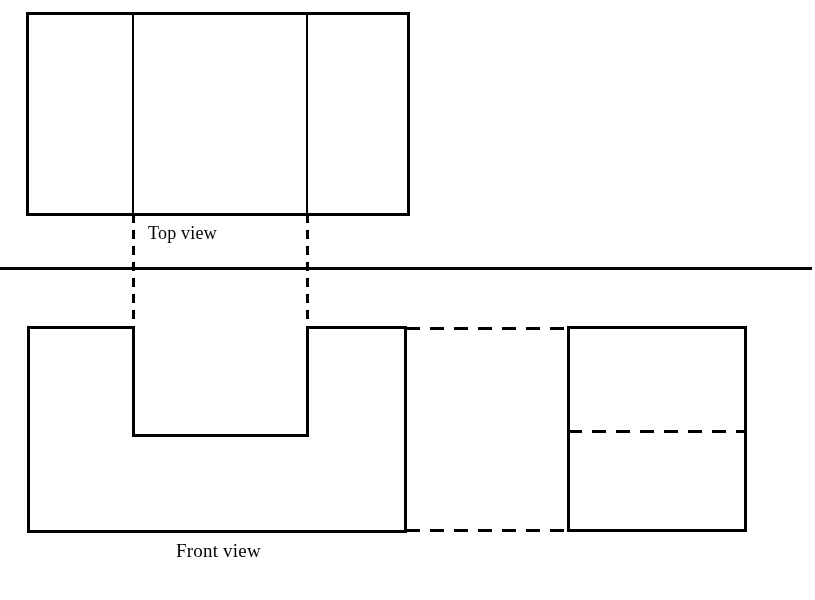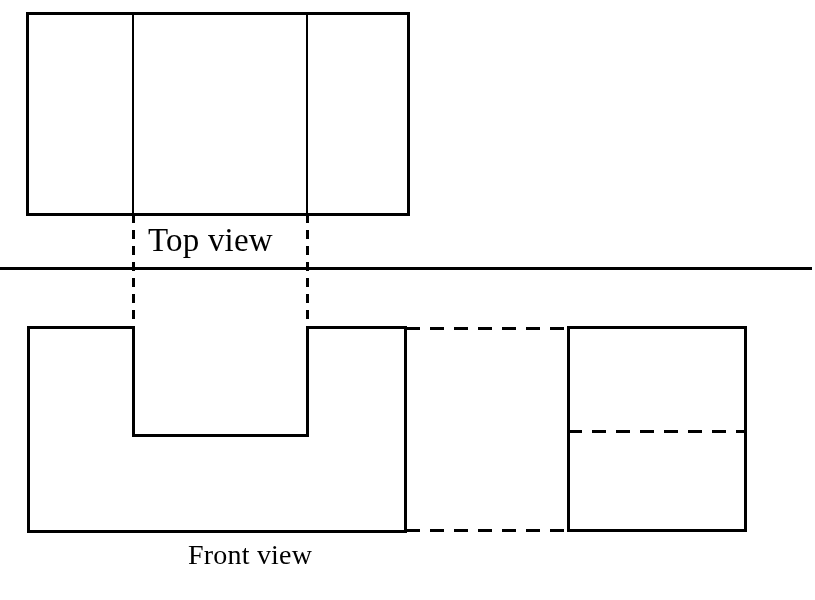--- a/index.html
+++ b/index.html
@@ -31,27 +31,26 @@
     white-space: nowrap;
     color: #000000;
     font-family: "Liberation Serif", "DejaVu Serif", serif;
     font-weight: 400;
     line-height: 1;
     letter-spacing: 0.2px;
   }
   #label-top-view {
     left: 148px;
     top: 224px;
-    font-size: 33px;
+    font-size: 18px;
   }
   #label-front-view {
     left: 176px;
     top: 541px;
-    font-size: 28px;
-    margin-left: 12px;
+    font-size: 19px;
   }
   #label-right-side-view {
     left: 544px;
     top: 541px;
     font-size: 28px;
   }
 </style>
 </head>
 <body>
 

